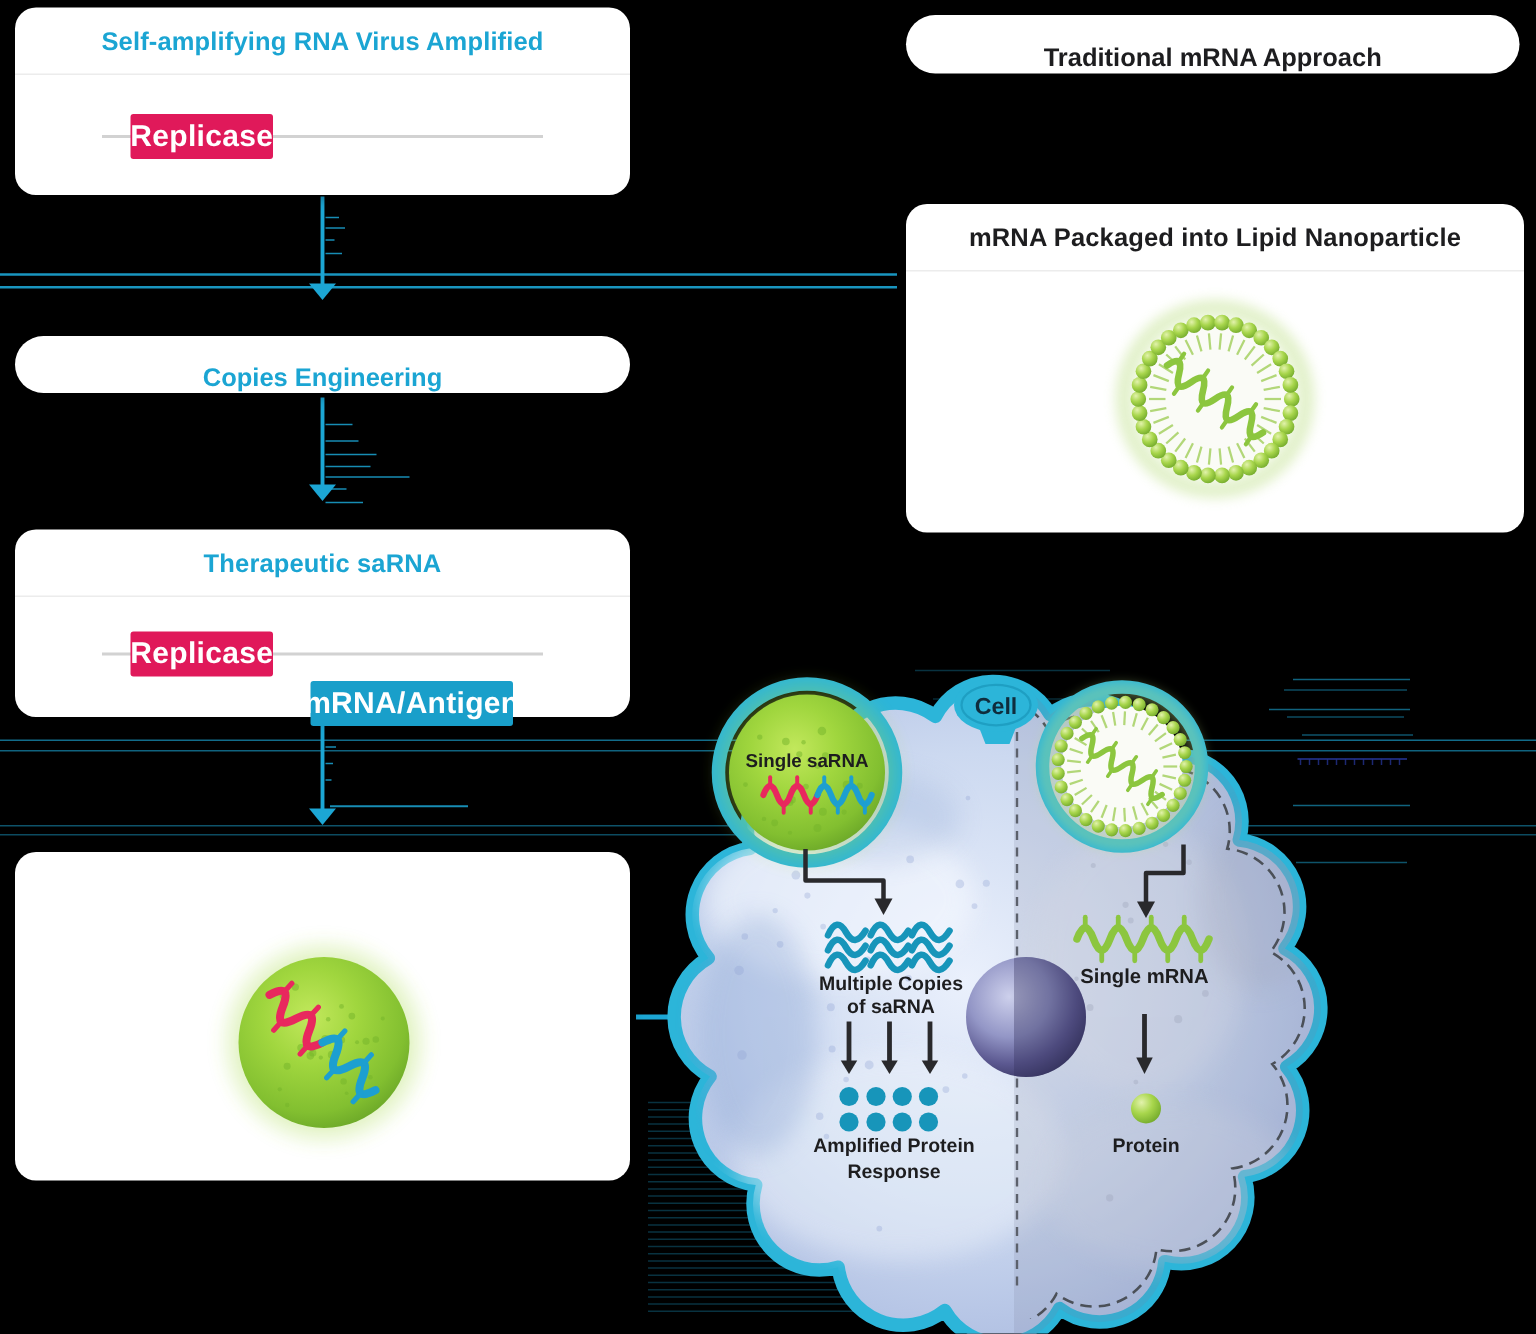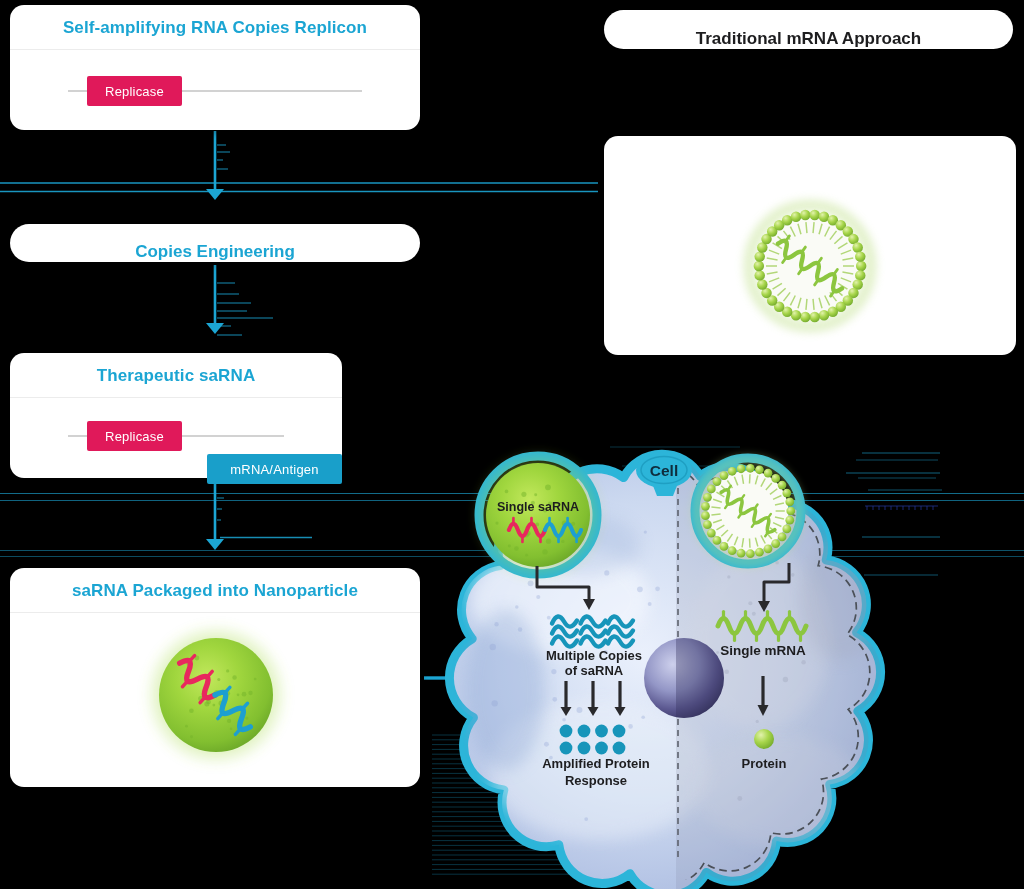--- a/index.html
+++ b/index.html
@@ -9,21 +9,21 @@
   .card{position:absolute;background:#fff;border-radius:14px;z-index:2;box-shadow:0 2px 8px rgba(0,0,0,.4);}
   .pill{position:absolute;background:#fff;border-radius:20px;z-index:2;display:flex;align-items:flex-end;justify-content:center;box-shadow:0 2px 8px rgba(0,0,0,.4);}
   .card-title{font-size:17px;font-weight:700;text-align:center;padding:13px 8px 11px 8px;
               border-bottom:1px solid #ececec;letter-spacing:.1px;}
   .blue-text{color:#1ba5d3;}
   .dark-text{color:#1d1d1f;}
   .pill-title{font-size:17px;font-weight:700;}
   .construct{position:relative;height:80px;}
   .backbone{position:absolute;left:58px;right:58px;height:2px;background:#d2d2d2;}
   .gene-btn{position:absolute;height:30px;display:flex;align-items:center;justify-content:center;
-            color:#fff;font-size:13px;font-weight:400;border-radius:2px;letter-spacing:.2px;}
+            color:#fff;font-size:20px;font-weight:700;border-radius:2px;letter-spacing:.2px;}
   .gene-pink{background:#e0195a;}
   .gene-green{background:#8cc63f;}
   .gene-blue{background:#199fca;margin-top:33px;}
   .sphere-svg{position:absolute;}
 </style>
 </head>
 <body>
 
 <svg id="art" viewBox="0 0 1024 889">
   <defs>
@@ -398,48 +398,47 @@
       <text x="594" y="675" font-size="13">of saRNA</text>
       <text x="596" y="768" font-size="13">Amplified Protein</text>
       <text x="596" y="785" font-size="13">Response</text>
       <text x="763" y="655" font-size="13.5">Single mRNA</text>
       <text x="764" y="768" font-size="13">Protein</text>
     </g>
   </g>
 </svg>
 
 <div class="card" style="left:10px;top:5px;width:410px;height:125px;">
-  <div class="card-title blue-text">Self-amplifying RNA Copies Replicon</div>
+  <div class="card-title blue-text">Self-amplifying RNA Virus Amplified</div>
   <div class="construct">
     <div class="backbone" style="top:40px;"></div>
     <div class="gene-btn gene-pink" style="left:77px;top:26px;width:95px;">
       <span>Replicase</span>
     </div>
   </div>
 </div>
 
 <div class="pill" style="left:10px;top:224px;width:410px;height:38px;">
   <span class="pill-title blue-text">Copies Engineering</span>
 </div>
 
-<div class="card" style="left:10px;top:353px;width:332px;height:125px;">
+<div class="card" style="left:10px;top:353px;width:410px;height:125px;">
   <div class="card-title blue-text">Therapeutic saRNA</div>
   <div class="construct">
     <div class="backbone" style="top:37px;"></div>
     <div class="gene-btn gene-pink" style="left:77px;top:23px;width:95px;">
       <span>Replicase</span>
     </div>
     <div class="gene-btn gene-blue" style="left:197px;top:23px;width:135px;">
       <span>mRNA/Antigen</span>
     </div>
   </div>
 </div>
 
 <div class="card" style="left:10px;top:568px;width:410px;height:219px;">
-  <div class="card-title blue-text">saRNA Packaged into Nanoparticle</div>
   <svg class="sphere-svg" style="left:126px;top:47px;" width="160" height="160" viewBox="0 0 160 160">
     <g id="sphere-big">
         <g>
           <circle cx="80" cy="80" r="72.96000000000001" fill="url(#glowGreen)" filter="url(#blur4)"></circle>
           <circle cx="80" cy="80" r="57" fill="url(#sphGrad)"></circle>
           <circle cx="82.79165831972577" cy="64.52636634429143" r="1.5126980900764464" fill="#74b32a" opacity="0.5"></circle>
           <circle cx="52.66839399906485" cy="48.602097440296376" r="2.2972198009490965" fill="#74b32a" opacity="0.5"></circle>
           <circle cx="91.729322192902" cy="78.35765092683548" r="2.380564832687378" fill="#74b32a" opacity="0.5"></circle>
           <circle cx="77.87775670042727" cy="90.07683967570449" r="1.395703127980232" fill="#74b32a" opacity="0.5"></circle>
           <circle cx="82.9793196389317" cy="79.08718473285181" r="2.1834209233522417" fill="#74b32a" opacity="0.5"></circle>
@@ -479,20 +478,21 @@
         </g>
       </g>
   </svg>
 </div>
 
 <div class="pill" style="left:604px;top:10px;width:409px;height:39px;">
   <span class="pill-title dark-text">Traditional mRNA Approach</span>
 </div>
 
 <div class="card" style="left:604px;top:136px;width:412px;height:219px;">
+  <div class="card-title dark-text">mRNA Packaged into Lipid Nanoparticle</div>
   <svg class="sphere-svg" style="left:121px;top:45px;" width="170" height="170" viewBox="0 0 170 170">
     <g id="lnp-big">
         <g>
           <circle cx="85" cy="85" r="60.50000000000001" fill="none" stroke="#b9dd7f" stroke-width="12.1" opacity="0.4" filter="url(#blur4)"></circle>
           <circle cx="85" cy="85" r="48.4" fill="#fafbf6"></circle>
           <line x1="129" y1="85" x2="118" y2="85" stroke="#a6d163" stroke-width="1.5" opacity="0.85"></line>
           <circle cx="136.15" cy="85" r="5.225" fill="url(#beadGrad)"></circle>
           <line x1="128.25081638609169" y1="93.0849787839291" x2="117.43811228956875" y2="91.06373408794683" stroke="#a6d163" stroke-width="1.5" opacity="0.85"></line>
           <circle cx="135.27907404883157" cy="94.39878783631758" r="5.225" fill="url(#beadGrad)"></circle>
           <line x1="126.02877809379166" y1="100.89463331223473" x2="115.77158357034375" y2="96.92097498417604" stroke="#a6d163" stroke-width="1.5" opacity="0.85"></line>

